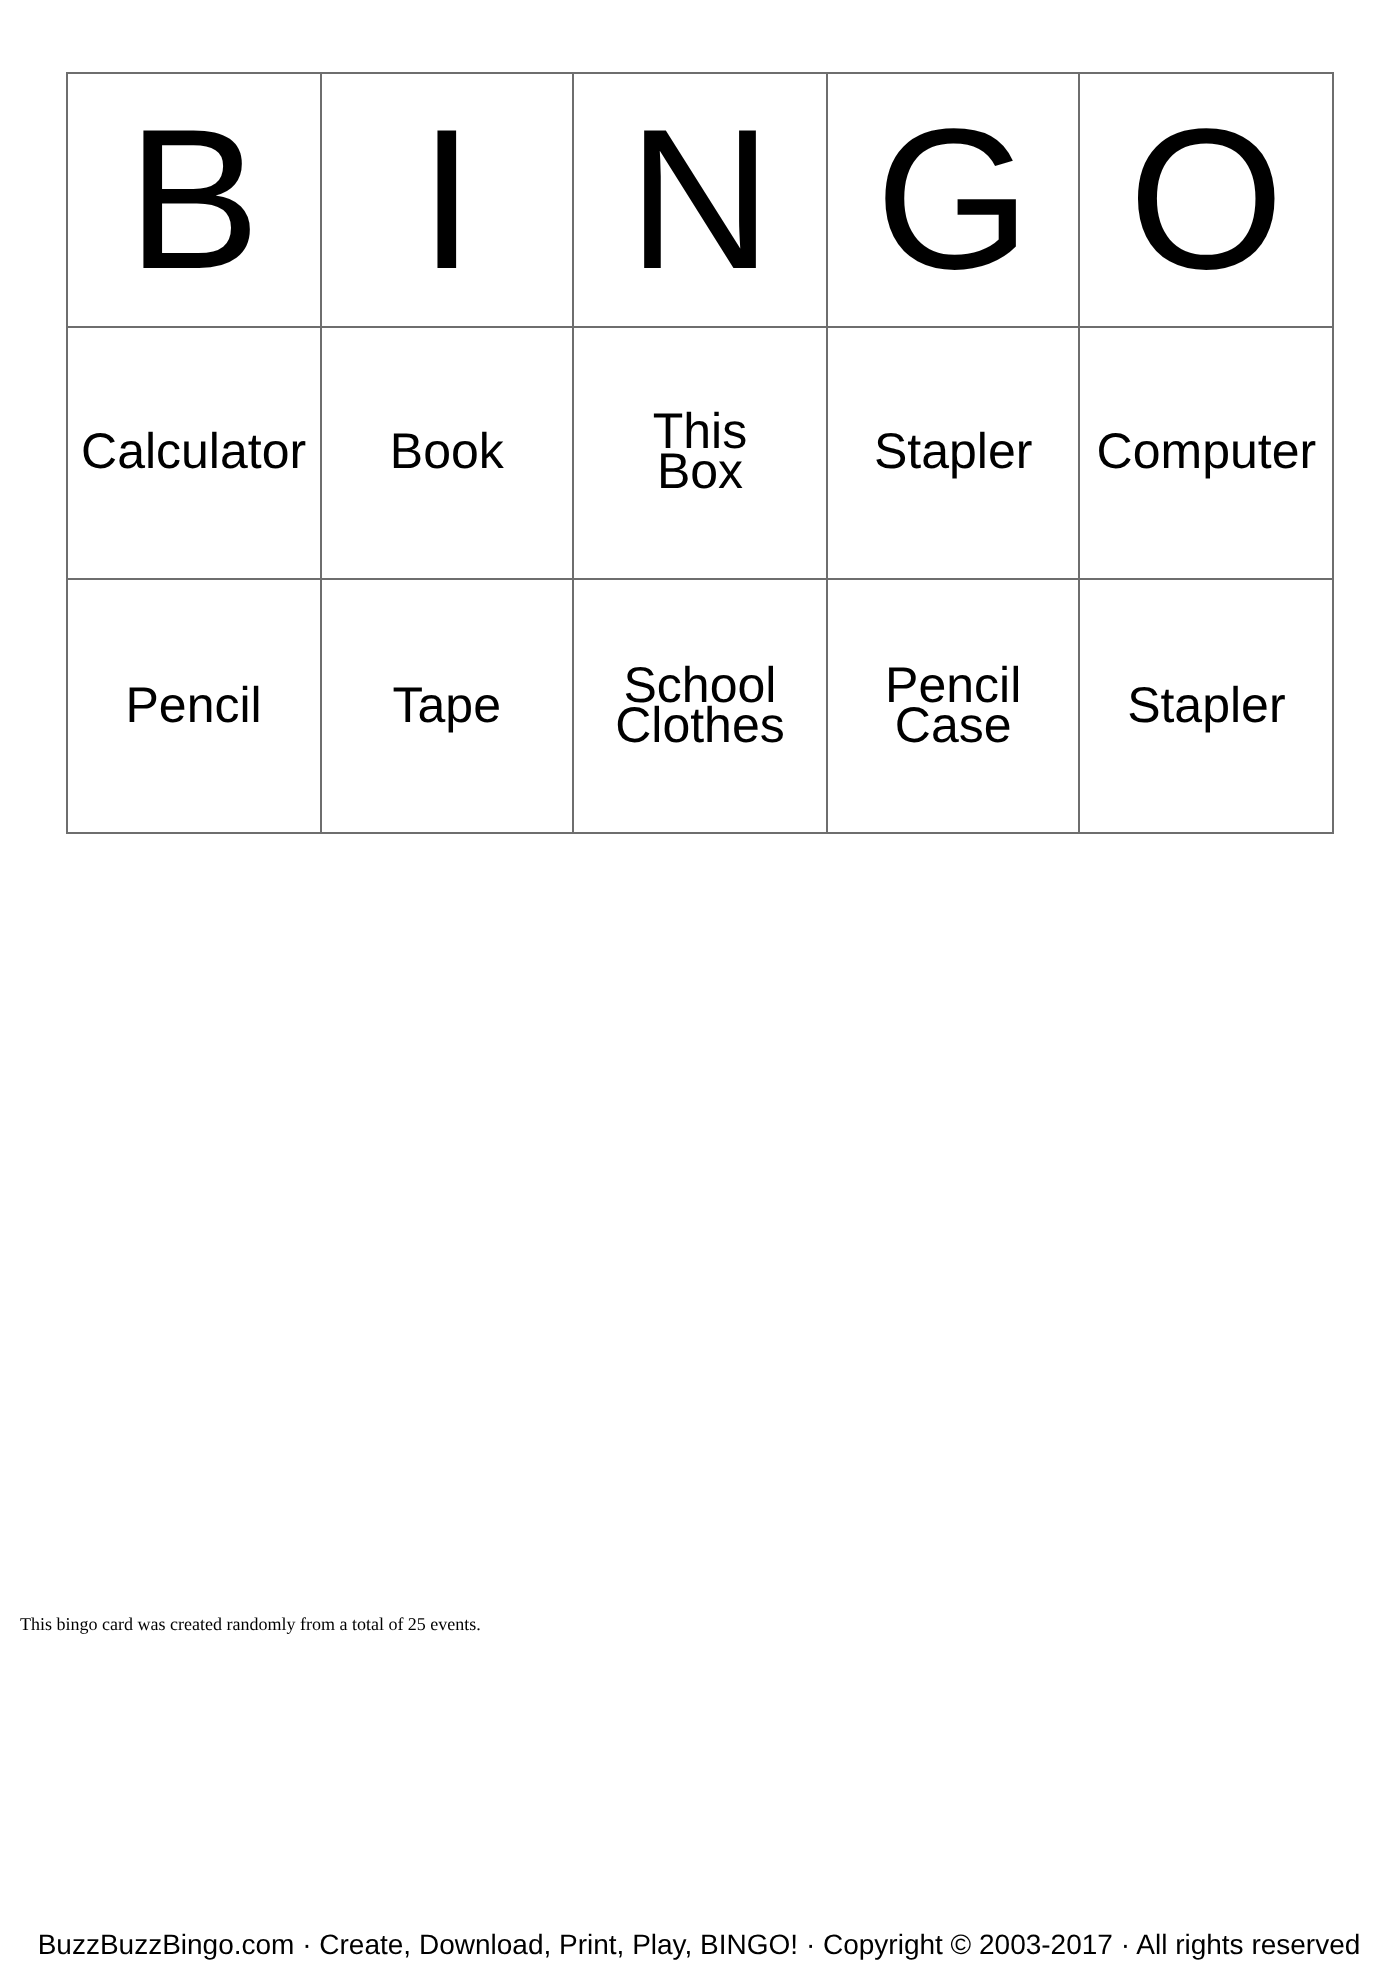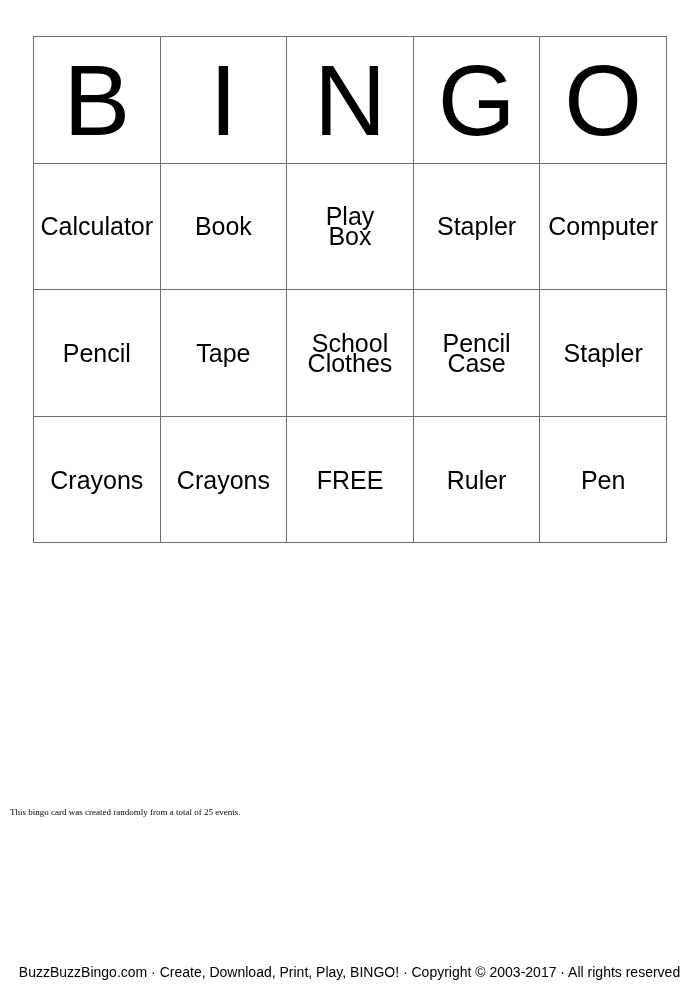--- a/index.html
+++ b/index.html
@@ -43,21 +43,21 @@
       <td class="head">O</td>
     </tr>
   <tr>
         <td>
           <span class="cell-line">Calculator</span>
         </td>
         <td>
           <span class="cell-line">Book</span>
         </td>
         <td>
-          <span class="cell-line">Play</span>
+          <span class="cell-line">This</span>
           <span class="cell-line">Box</span>
         </td>
         <td>
           <span class="cell-line">Stapler</span>
         </td>
         <td>
           <span class="cell-line">Computer</span>
         </td>
       </tr>
       <tr>
@@ -72,34 +72,17 @@
           <span class="cell-line">Clothes</span>
         </td>
         <td>
           <span class="cell-line">Pencil</span>
           <span class="cell-line">Case</span>
         </td>
         <td>
           <span class="cell-line">Stapler</span>
         </td>
       </tr>
-      <tr>
-        <td>
-          <span class="cell-line">Crayons</span>
-        </td>
-        <td>
-          <span class="cell-line">Crayons</span>
-        </td>
-        <td>
-          <span class="cell-line">FREE</span>
-        </td>
-        <td>
-          <span class="cell-line">Ruler</span>
-        </td>
-        <td>
-          <span class="cell-line">Pen</span>
-        </td>
-      </tr>
     </tbody>
 </table>
 
 <div class="note">This bingo card was created randomly from a total of 25 events.</div>
 <div class="footer">BuzzBuzzBingo.com · Create, Download, Print, Play, BINGO! · Copyright © 2003-2017 · All rights reserved</div>
 
 </body></html>

